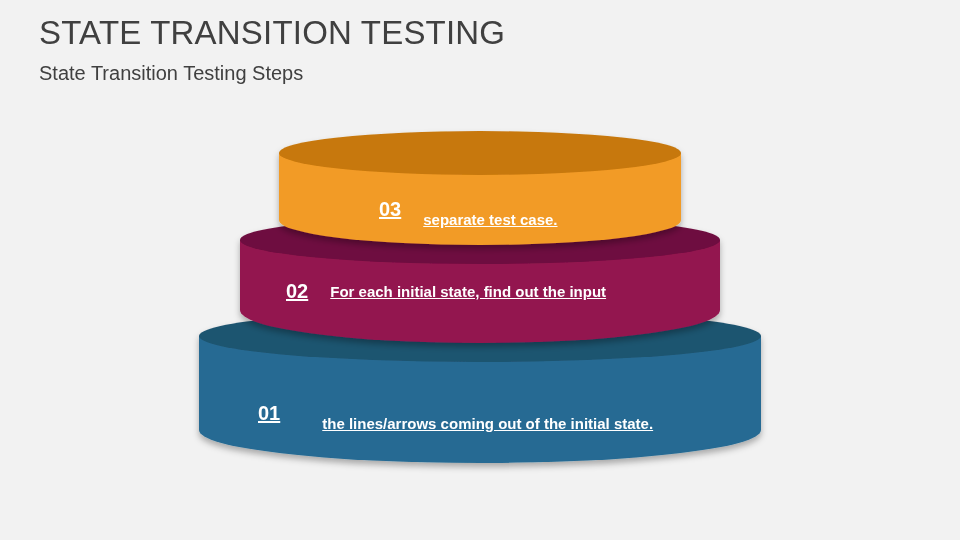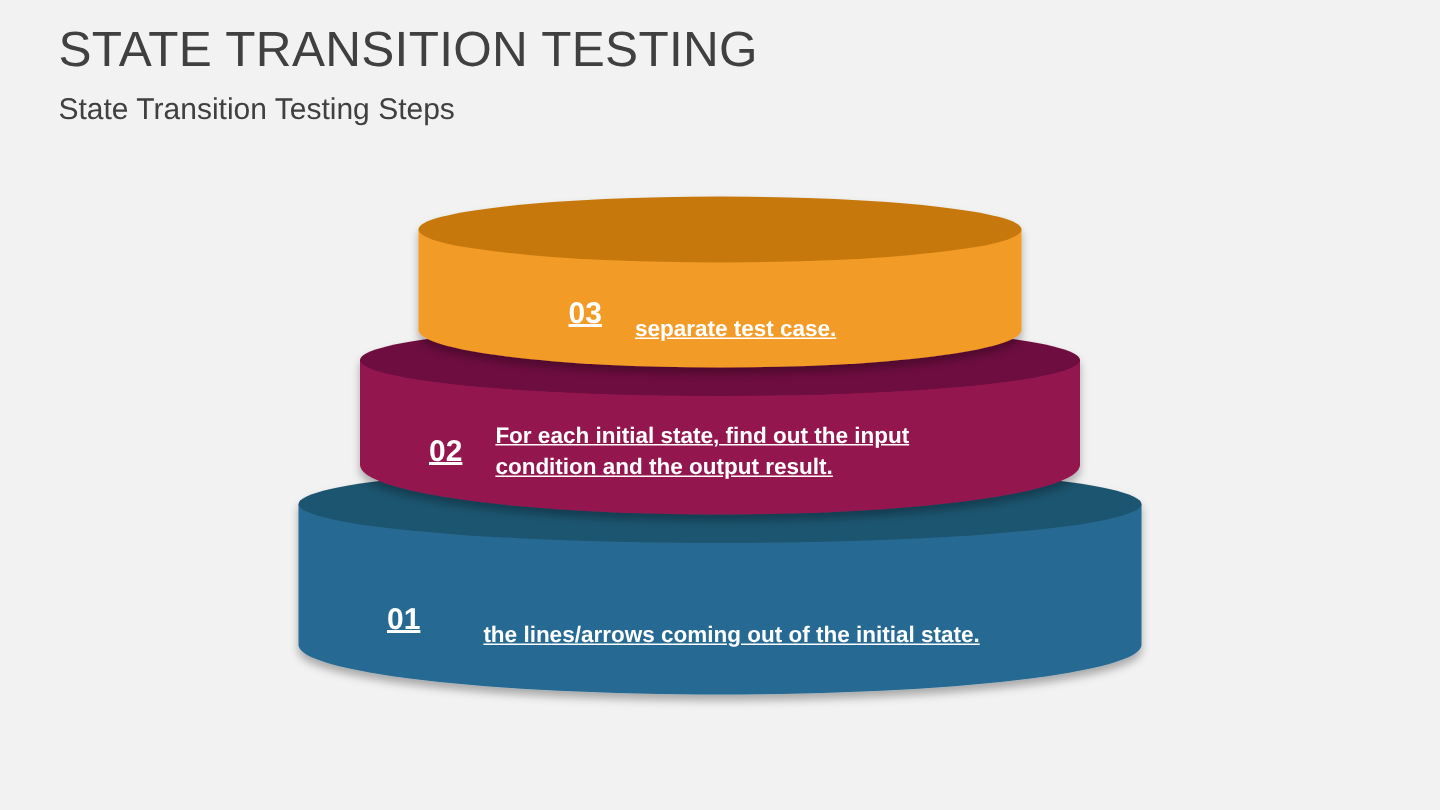--- a/index.html
+++ b/index.html
@@ -17,21 +17,21 @@
     .subtitle {
       position: absolute; left: 39px; top: 62px;
       font-size: 20px; color: #404040; margin: 0;
     }
     svg.stack { position: absolute; left: 0; top: 0; }
     .label {
       position: absolute; color: #ffffff;
       display: flex; align-items: center; text-decoration: underline;
     }
     .num { font-weight: bold; font-size: 20px; margin-right: 22px; }
-    .txt { font-size: 15px; line-height: 21px; text-align: left; font-weight: bold; }
+    .txt { font-size: 15px; line-height: 21px; text-align: right; font-weight: bold; }
   </style>
 </head>
 <body>
 
 <h1 class="title">STATE TRANSITION TESTING</h1>
 <p class="subtitle">State Transition Testing Steps</p>
 
 <svg class="stack" width="960" height="540" viewBox="0 0 960 540">
   <defs>
     <filter id="sh" x="-10%" y="-10%" width="120%" height="130%">
@@ -60,21 +60,20 @@
   <span class="txt" style="text-align:left;">
     <br>
     <span>separate test case.</span>
   </span>
 </div>
 
 <div class="label" style="left:286px; top:280px;">
   <span class="num">02</span>
   <span class="txt">
     <span>For each initial state, find out the input</span><br>
-    <span>condition and the output result.</span>
   </span>
 </div>
 
 <div class="label" style="left:258px; top:392px;gap:20px;">
   <span class="num">01</span>
   <span class="txt">
     <br>
     <span>the lines/arrows coming out of the initial state.</span>
   </span>
 </div>

